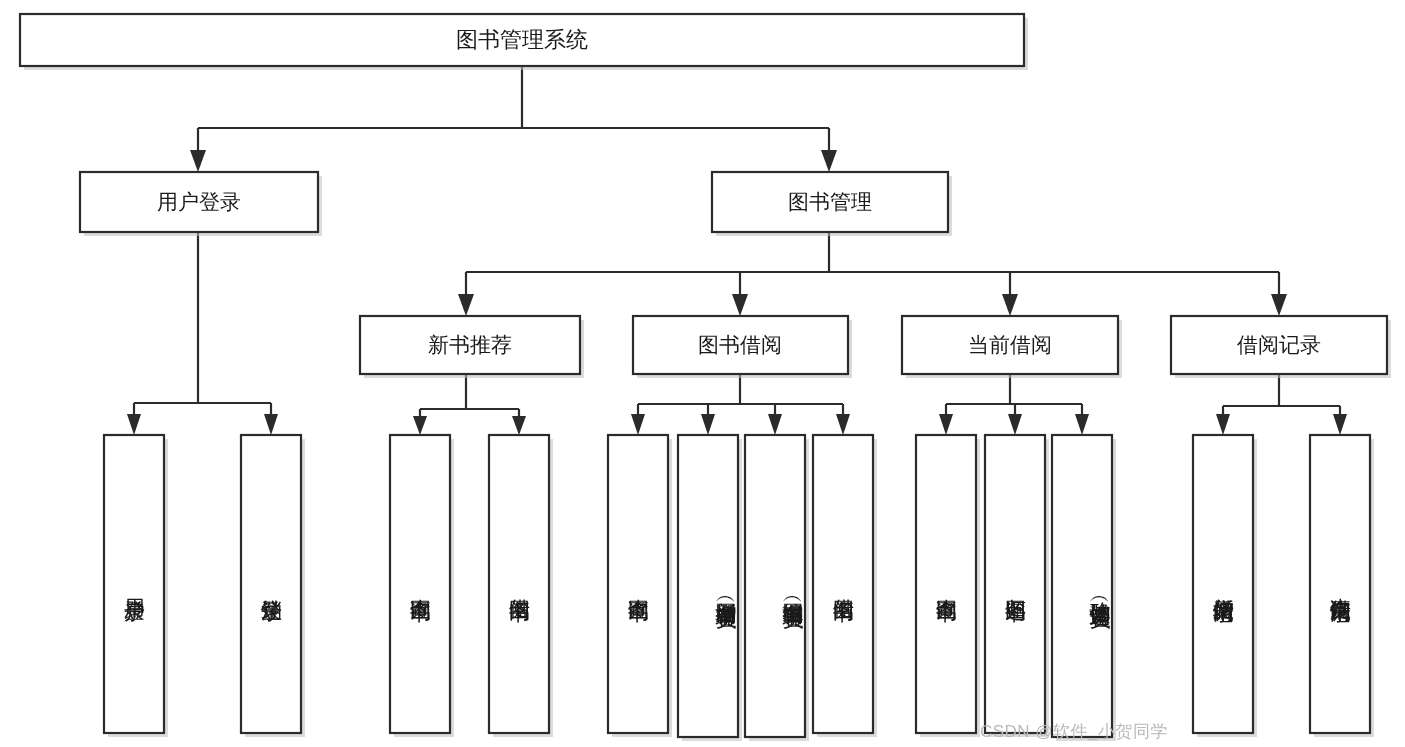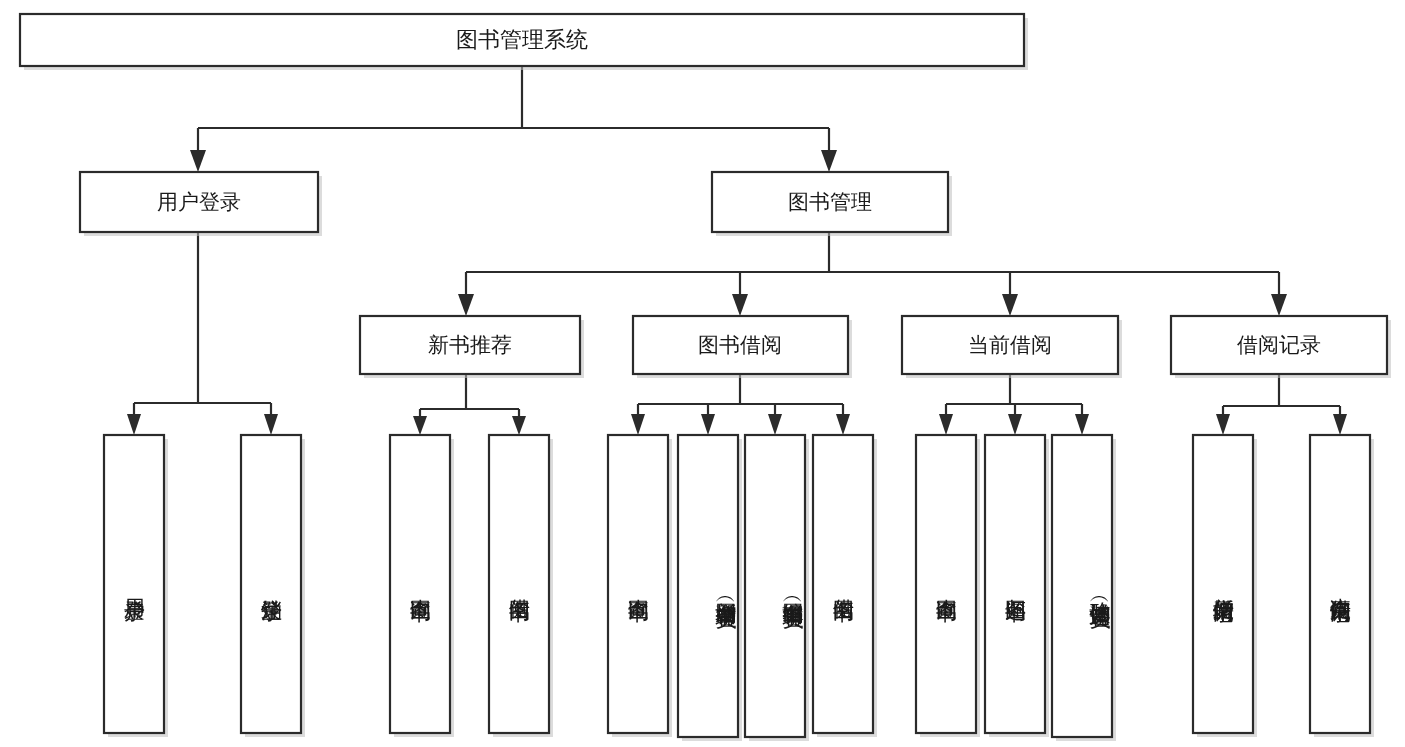--- a/index.html
+++ b/index.html
@@ -272,13 +272,14 @@
   <div class="leaf-label" style="left:608px; top:435px; width:60px; height:298px;">查询图书</div>
   <div class="leaf-label" style="left:678px; top:441px; width:60px; height:296px; align-items:flex-start;">新增图书（管理员）</div>
   <div class="leaf-label" style="left:745px; top:441px; width:60px; height:296px; align-items:flex-start;">编辑图书（管理员）</div>
   <div class="leaf-label" style="left:813px; top:435px; width:60px; height:298px;">借阅图书</div>
   <div class="leaf-label" style="left:916px; top:435px; width:60px; height:298px;">查询图书</div>
   <div class="leaf-label" style="left:985px; top:435px; width:60px; height:298px;">归还图书</div>
   <div class="leaf-label" style="left:1052px; top:441px; width:60px; height:296px; align-items:flex-start;">确认归还（管理员）</div>
   <div class="leaf-label" style="left:1193px; top:435px; width:60px; height:298px;">新增借阅记录</div>
   <div class="leaf-label" style="left:1310px; top:435px; width:60px; height:298px;">查询借阅记录</div>
 
+  <div class="watermark">CSDN @软件_小贺同学</div>
 </div>
 
 </body></html>

